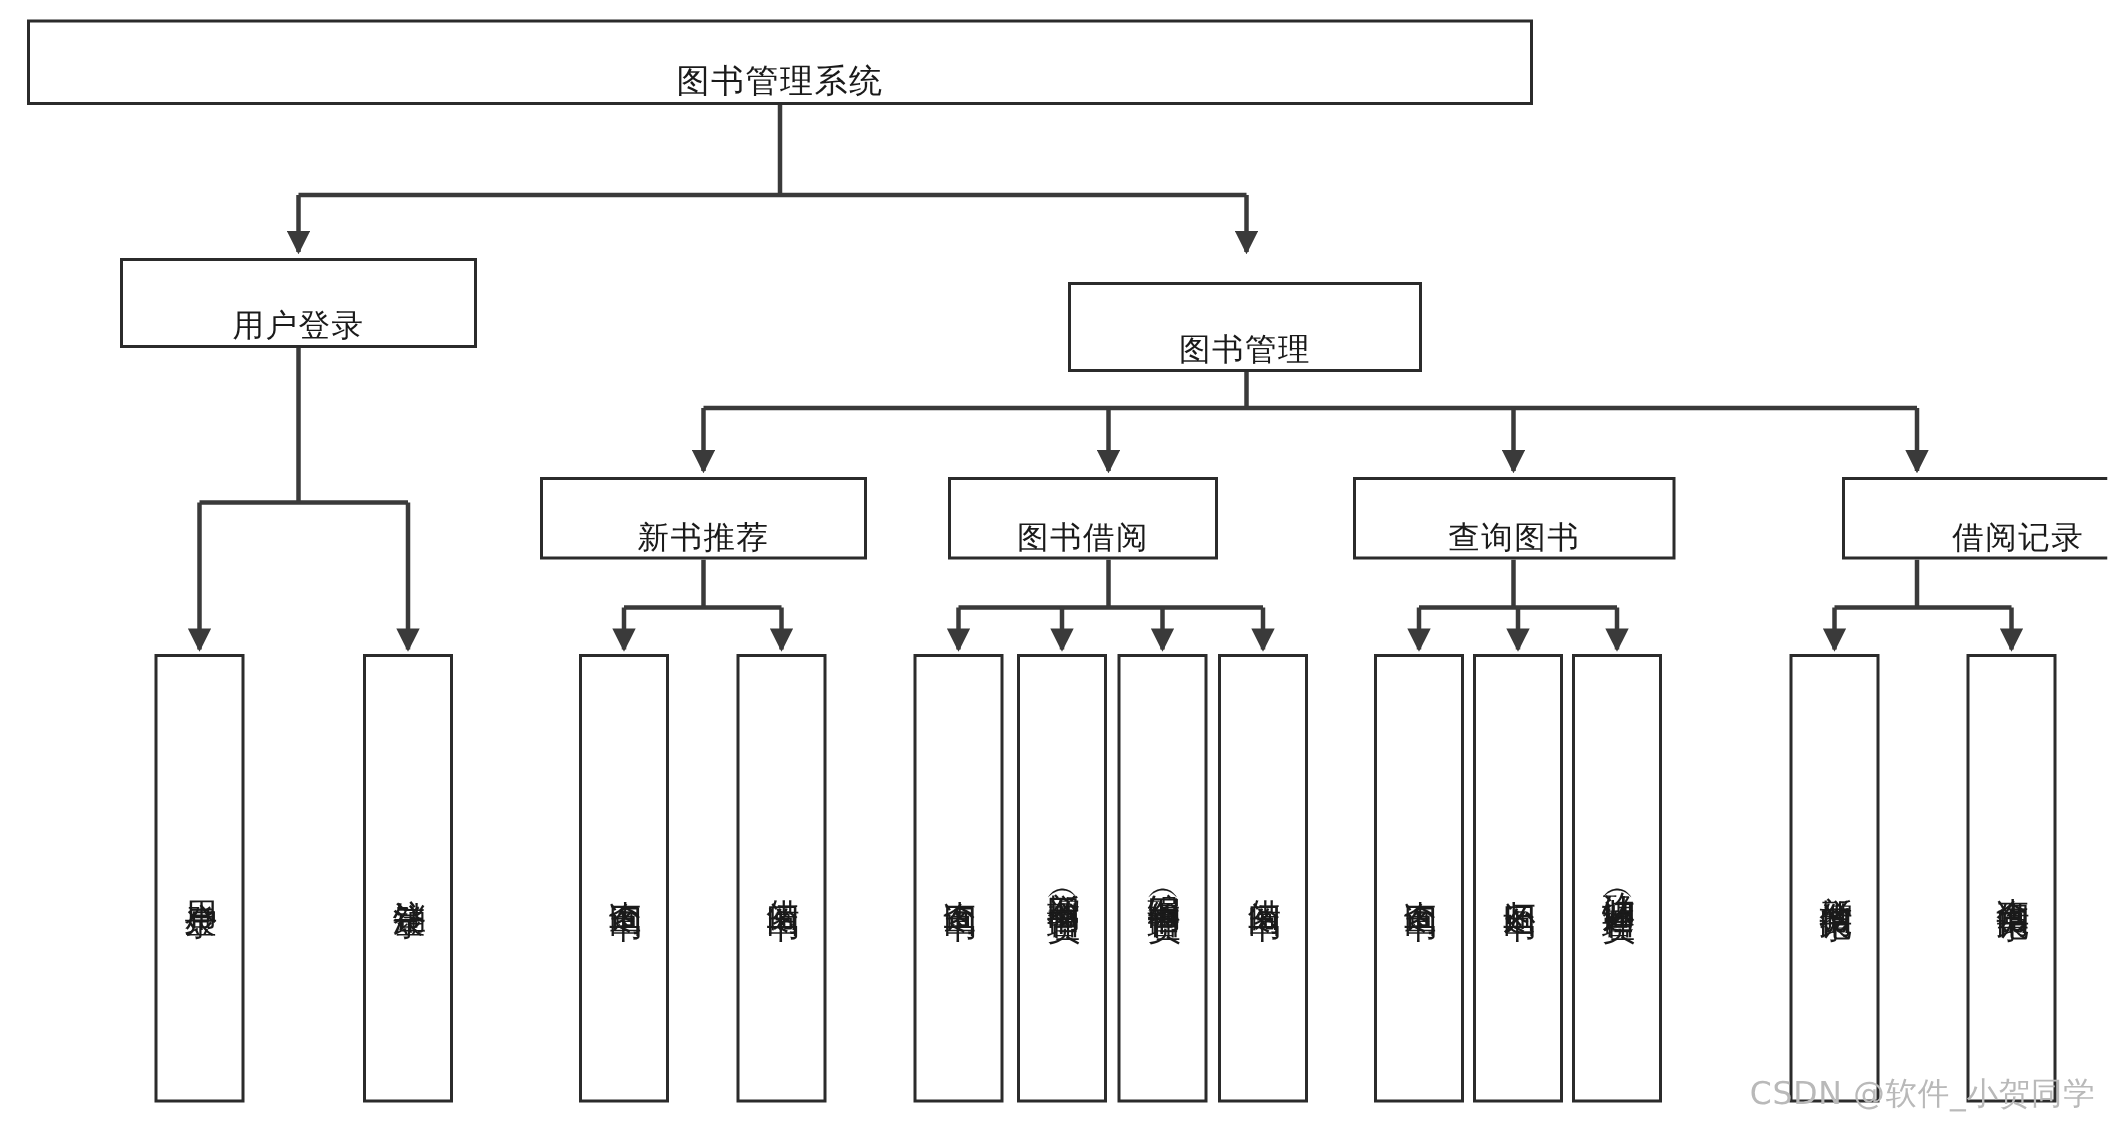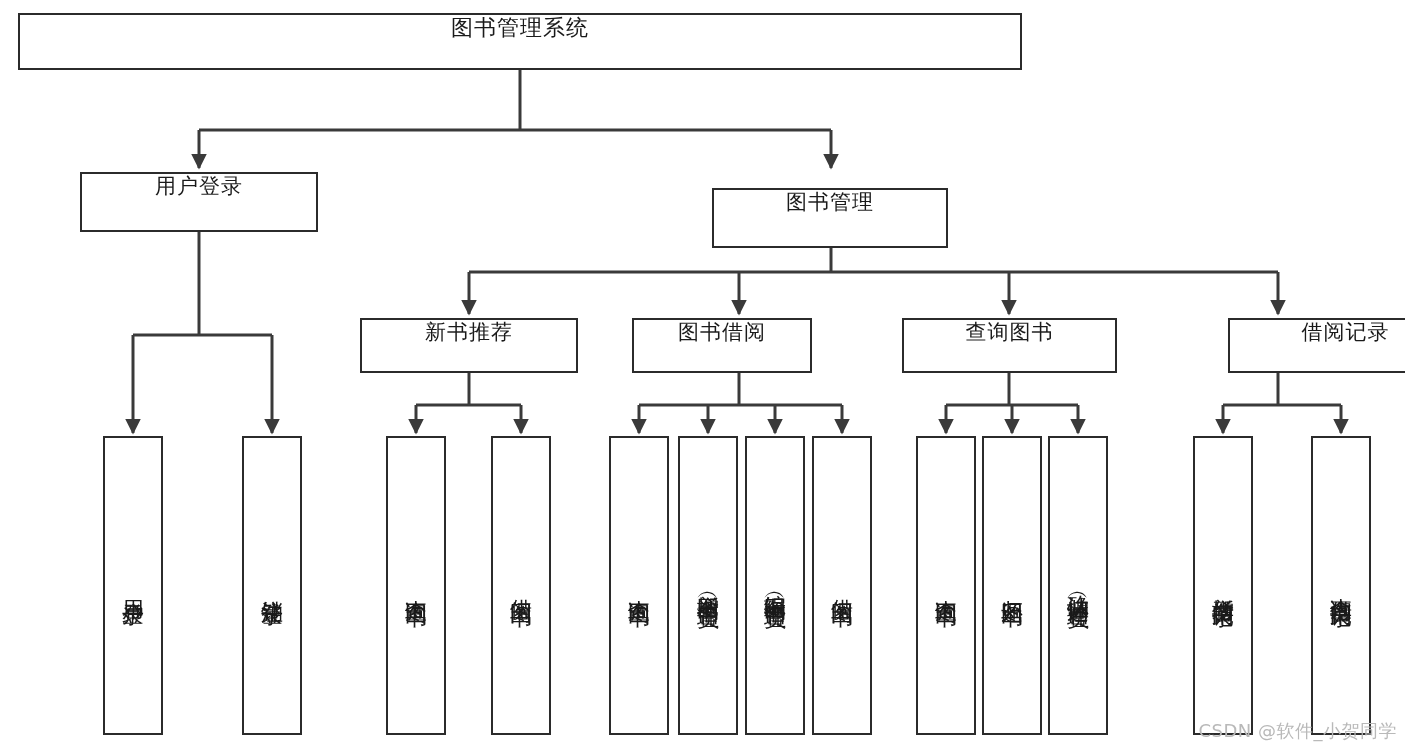--- a/index.html
+++ b/index.html
@@ -24,21 +24,21 @@
     width: 1405px;
     height: 747px;
     pointer-events: none;
   }
   .node {
     position: absolute;
     box-sizing: border-box;
     background: #ffffff;
     border: 2px solid #2b2b2b;
     display: flex;
-    align-items: flex-start;
+    align-items: flex-end;
     justify-content: center;
     color: #1a1a1a;
   }
   .node.horizontal .label {
     font-size: 21px;
     line-height: 1.2;
     letter-spacing: 1px;
     white-space: nowrap;
   }
   .node.vertical {
@@ -52,21 +52,21 @@
     line-height: 1.18;
     letter-spacing: 2px;
     white-space: nowrap;
     max-height: 100%;
   }
   .node.root .label { font-size: 22px; }
   .watermark {
     position: absolute;
     right: 8px;
     bottom: 4px;
-    font-size: 18px;
+    font-size: 21px;
     color: #b9b9b9;
     letter-spacing: 0.5px;
     white-space: nowrap;
     user-select: none;
   }
 </style>
 </head>
 <body>
 
 <div id="canvas">

